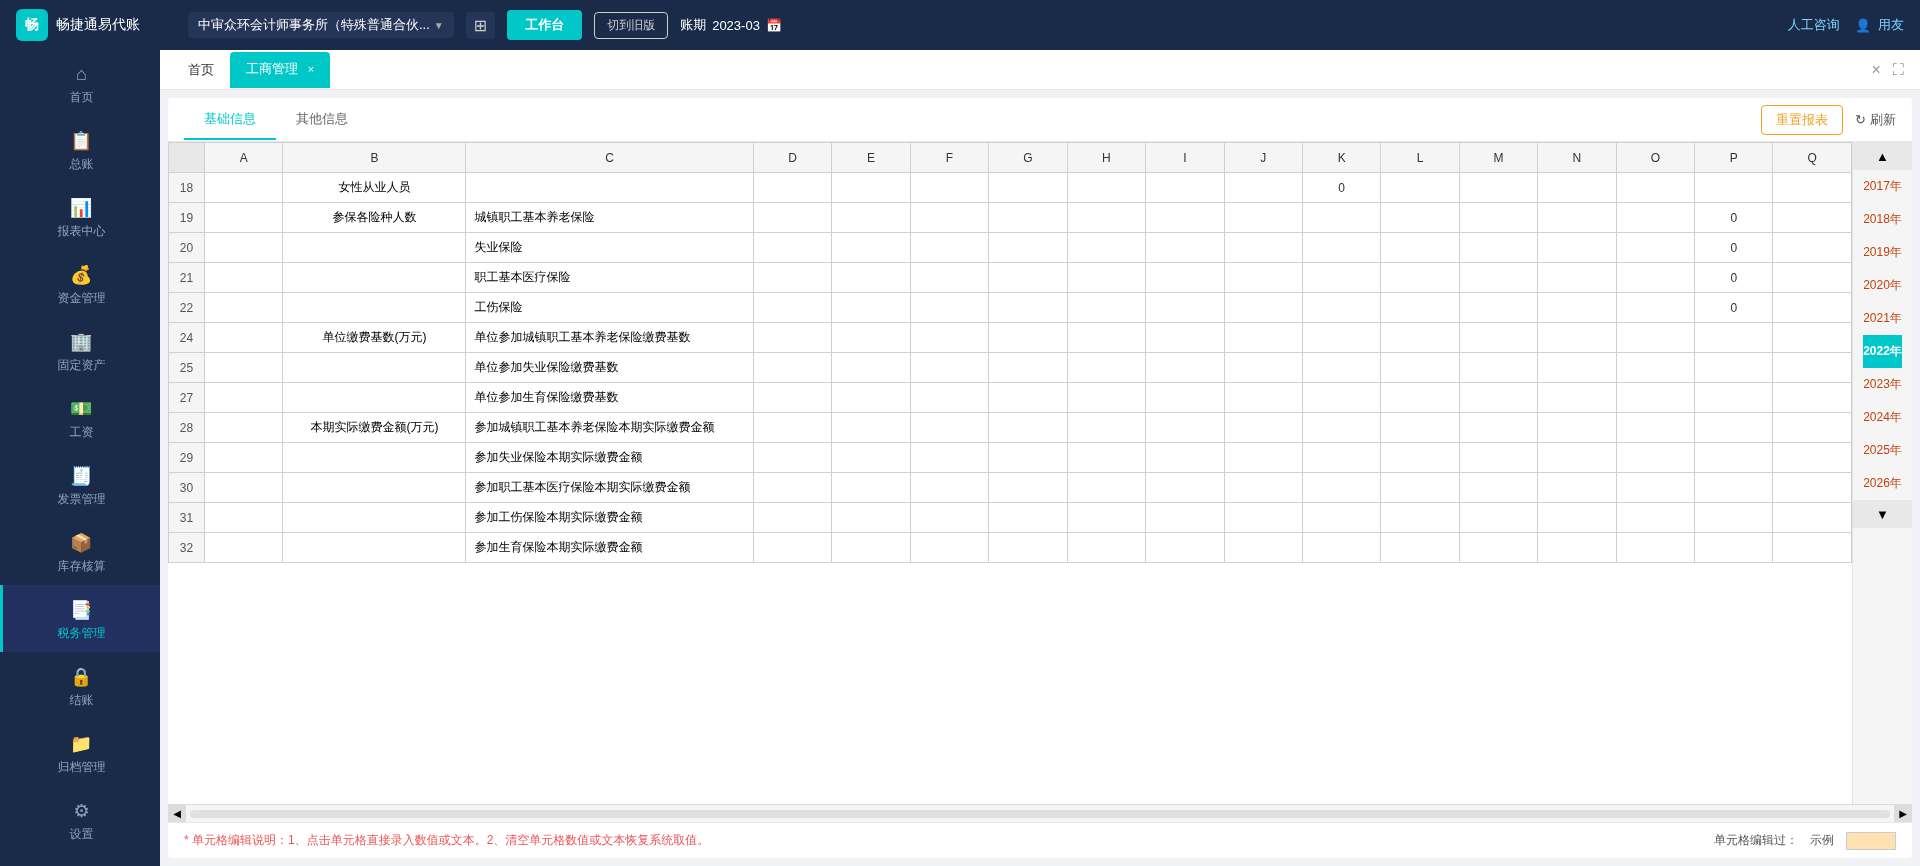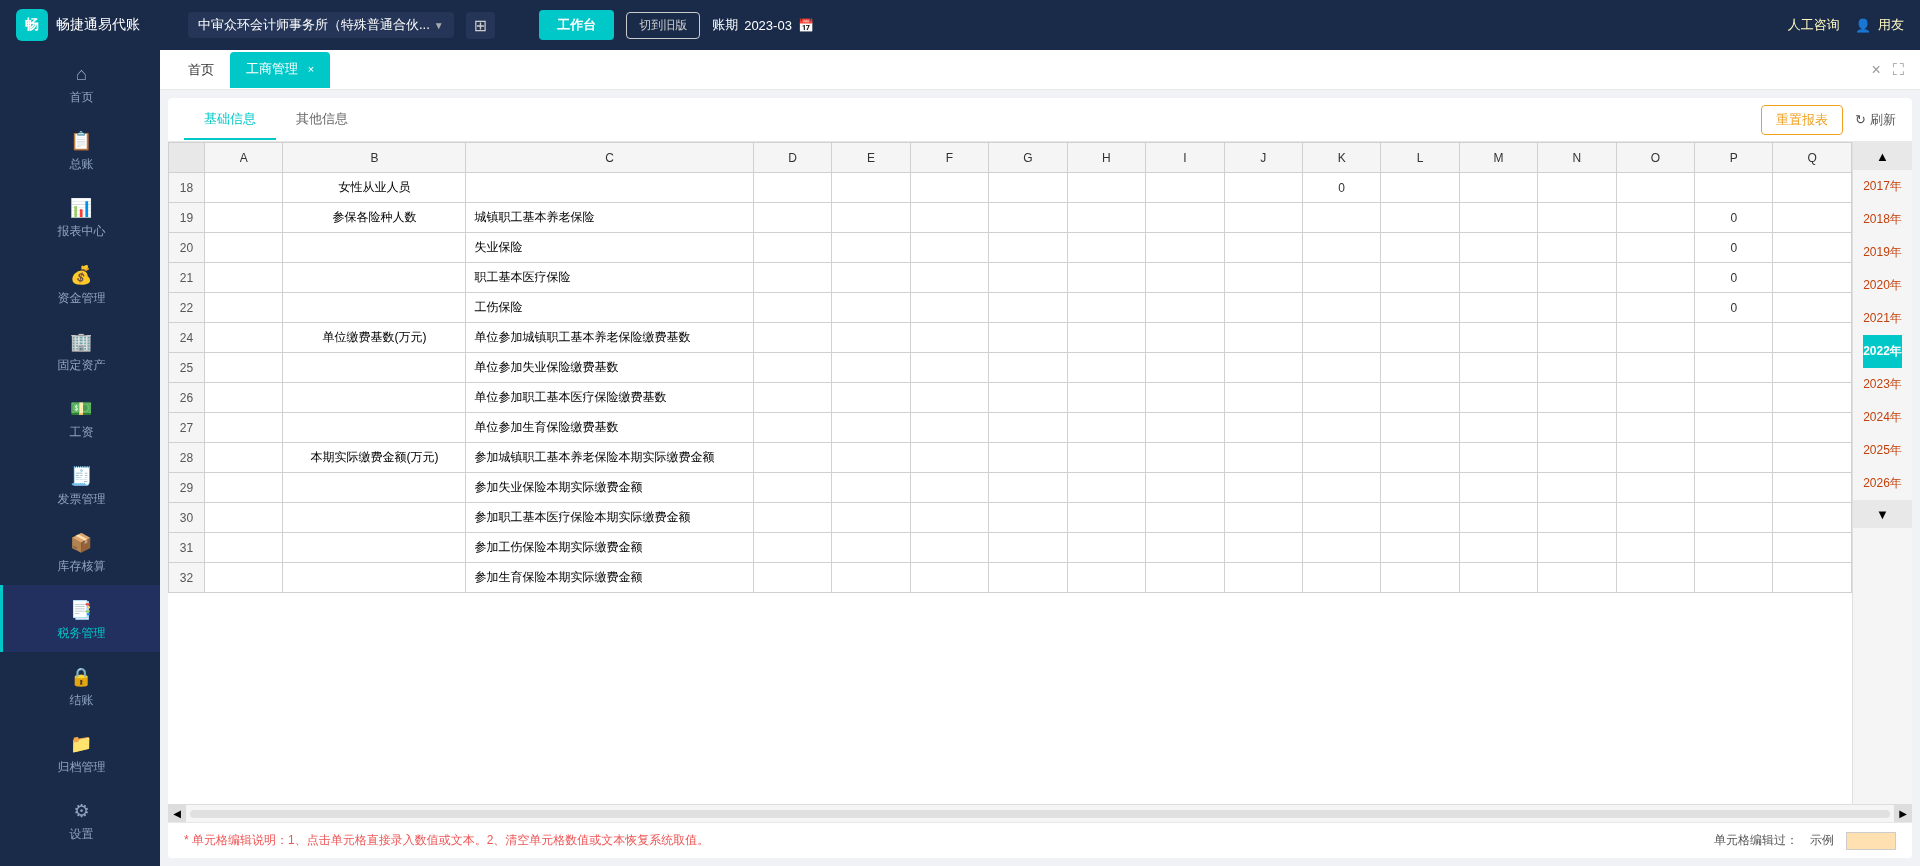--- a/index.html
+++ b/index.html
@@ -9,25 +9,25 @@
     .top-header {
       display: flex; align-items: center; height: 50px;
       background: #1a2b4a; color: #fff; padding: 0 16px; gap: 12px;
     }
     .logo-area { display: flex; align-items: center; gap: 8px; min-width: 160px; }
     .logo-icon { width: 32px; height: 32px; background: #00c8c8; border-radius: 6px; display: flex; align-items: center; justify-content: center; font-size: 14px; color: #fff; font-weight: bold; }
     .logo-text { font-size: 14px; color: #fff; white-space: nowrap; }
     .company-selector { display: flex; align-items: center; gap: 4px; background: #253557; border-radius: 4px; padding: 4px 10px; cursor: pointer; font-size: 13px; color: #fff; }
     .company-selector .arrow { color: #aaa; font-size: 10px; }
     .copy-btn { background: #253557; border: none; border-radius: 4px; padding: 4px 8px; color: #ccc; cursor: pointer; font-size: 16px; }
-    .workbench-btn { background: #00c8c8; color: #fff; border: none; border-radius: 4px; padding: 6px 18px; cursor: pointer; font-size: 13px; font-weight: bold; margin-left: 32px; }
+    .workbench-btn { background: #00c8c8; color: #fff; border: none; border-radius: 4px; padding: 6px 18px; cursor: pointer; font-size: 13px; font-weight: bold; }
     .old-version-btn { background: transparent; color: #ccc; border: 1px solid #ccc; border-radius: 4px; padding: 4px 12px; cursor: pointer; font-size: 12px; }
     .period-area { display: flex; align-items: center; gap: 6px; color: #fff; font-size: 13px; }
     .calendar-icon { color: #00c8c8; cursor: pointer; }
-    .header-right { margin-left: auto; display: flex; align-items: center; gap: 16px; color: #fef9c3; font-size: 13px; }
+    .header-right { margin-left: auto; display: flex; align-items: center; gap: 16px; color: #7dd3fc; font-size: 13px; }
     .user-area { display: flex; align-items: center; gap: 6px; cursor: pointer; }
 
     
     .app-layout { display: flex; height: calc(100vh - 50px); }
 
     
     .sidebar { width: 160px; background: #1a2b4a; display: flex; flex-direction: column; overflow-y: auto; flex-shrink: 0; }
     .sidebar-item { display: flex; flex-direction: column; align-items: center; padding: 14px 0 10px; cursor: pointer; color: #8ea3c0; gap: 4px; font-size: 12px; border-left: 3px solid transparent; }
     .sidebar-item.active { background: #223060; color: #00c8c8; border-left-color: #00c8c8; }
     .sidebar-item .si-icon { font-size: 18px; }
@@ -407,40 +407,20 @@
                     <td class="data-cell"></td>
                     <td class="data-cell"></td>
                     <td class="data-cell"></td>
                     <td class="data-cell"></td>
                     <td class="data-cell"></td>
                     <td class="data-cell"></td>
                     <td class="data-cell"></td>
                     <td class="data-cell"></td>
                   </tr>
                   <tr>
-                    <td class="row-num">26</td>
-                    <td class="col-a data-cell"></td>
-                    <td class="col-b data-cell"></td>
-                    <td class="col-c data-cell">单位参加职工基本医疗保险缴费基数</td>
-                    <td class="data-cell"></td>
-                    <td class="data-cell"></td>
-                    <td class="data-cell"></td>
-                    <td class="data-cell"></td>
-                    <td class="data-cell"></td>
-                    <td class="data-cell"></td>
-                    <td class="data-cell"></td>
-                    <td class="data-cell"></td>
-                    <td class="data-cell"></td>
-                    <td class="data-cell"></td>
-                    <td class="data-cell"></td>
-                    <td class="data-cell"></td>
-                    <td class="data-cell"></td>
-                    <td class="data-cell"></td>
-                  </tr>
-                  <tr>
                     <td class="row-num">27</td>
                     <td class="col-a data-cell"></td>
                     <td class="col-b data-cell"></td>
                     <td class="col-c data-cell">单位参加生育保险缴费基数</td>
                     <td class="data-cell"></td>
                     <td class="data-cell"></td>
                     <td class="data-cell"></td>
                     <td class="data-cell"></td>
                     <td class="data-cell"></td>
                     <td class="data-cell"></td>

